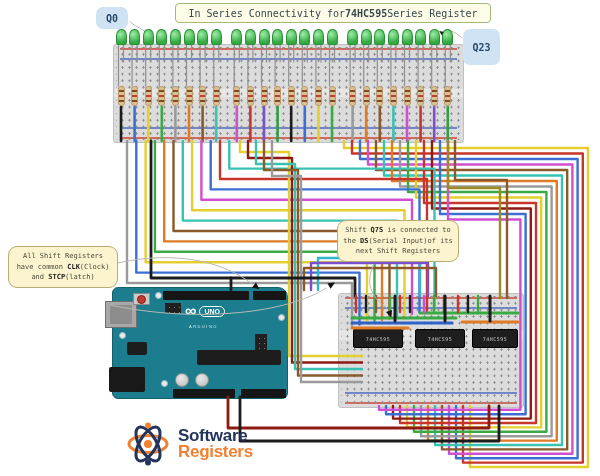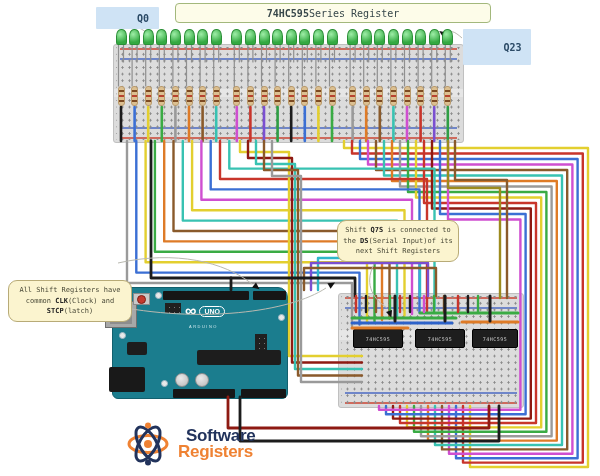--- a/index.html
+++ b/index.html
@@ -38,35 +38,35 @@
   .hole{width:7px;height:7px;border-radius:50%;background:#e9e9e9;border:1.5px solid #9fb7c4;box-sizing:border-box;}
   .ard-logo{left:72px;top:16px;color:#fff;display:flex;align-items:center;}
   .ard-logo .inf{font-size:16px;font-weight:bold;line-height:14px;margin-right:4px;letter-spacing:-1px;}
   .ard-logo .oval{border:1.5px solid #fff;border-radius:9px;padding:1px 4px;font-size:7px;font-weight:bold;}
   .ard-brand{left:76px;top:36px;color:#cfe9ee;font-size:4px;letter-spacing:1.5px;}
   
   .ic{position:absolute;height:19px;background:#1e1e1e;border:1px solid #000;border-radius:2px;box-sizing:border-box;
       color:#c9c9c9;font-family:"DejaVu Sans Mono",monospace;font-size:5px;letter-spacing:.5px;
       display:flex;align-items:center;justify-content:center;}
   
-  .pill{position:absolute;background:var(--c-label-bg,#cfe3f5);color:#2b4a66;border-radius:1px;
+  .pill{position:absolute;background:var(--c-label-bg,#cfe3f5);color:#2b4a66;border-radius:7px;
         font-family:"DejaVu Sans Mono",monospace;font-weight:bold;font-size:10px;
-        display:flex;align-items:center;justify-content:center;padding-left:31px;}
+        display:flex;align-items:center;justify-content:center;}
   .titlebox{position:absolute;left:175px;top:3px;width:316px;height:20px;background:var(--c-title-bg,#fdfce9);
         border:1.5px solid var(--c-title-border,#a3b87c);border-radius:4px;color:#37474a;
         font-family:"DejaVu Sans Mono",monospace;font-size:10px;display:flex;align-items:center;justify-content:center;
         white-space:nowrap;box-sizing:border-box;}
   .note{position:absolute;background:var(--c-note-bg,#fbf4cf);border:1px solid var(--c-note-border,#b8ab77);
         border-radius:9px;color:#4a4a38;font-family:"DejaVu Sans Mono",monospace;font-size:7px;line-height:1.5;
         text-align:center;padding:4px 5px;box-sizing:border-box;}
   .note b{color:#222;}
   
   .brandmark{position:absolute;left:126px;top:421px;display:flex;align-items:center;}
   .brand-text{margin-left:8px;font-weight:bold;letter-spacing:-0.3px;line-height:0.95;font-size:17px;}
-  .brand-text .w1{color:var(--c-navy,#22335c);margin-left:8px;}
+  .brand-text .w1{color:var(--c-navy,#22335c);}
   .brand-text .w2{color:var(--c-orange,#ef8233);}
   svg#wires{position:absolute;left:0;top:0;}
 </style>
 </head>
 <body>
 
 <div id="canvas" style="--c-board: #1b7d8e; --c-led: #34a942; --c-bb: #dcdcdc; --c-title-bg: #fdfce9; --c-title-border: #a3b87c; --c-note-bg: #fbf4cf; --c-note-border: #b8ab77; --c-label-bg: #cfe3f5; --c-navy: #22335c; --c-orange: #ef8233;">
 
   <div class="bb" id="bbTop" style="left:113px;top:44px;width:349px;height:97px;">
     <div class="rail red" style="top:3px;"></div>
@@ -310,27 +310,28 @@
       <div class="res" style="left: 362.7px; top: 86px;"></div>
       <div class="res" style="left: 376.3px; top: 86px;"></div>
       <div class="res" style="left: 389.9px; top: 86px;"></div>
       <div class="res" style="left: 403.5px; top: 86px;"></div>
       <div class="res" style="left: 417.1px; top: 86px;"></div>
       <div class="res" style="left: 430.7px; top: 86px;"></div>
       <div class="res" style="left: 444.3px; top: 86px;"></div>
     </div>
 
   <div class="titlebox">
+    <span>In Series Connectivity for </span>
       <b>74HC595</b>
       <span> Series Register</span>
   </div>
   <div class="pill" style="left:96px;top:7px;width:32px;height:22px;">Q0</div>
   <div class="pill" style="left:463px;top:29px;width:37px;height:36px;">Q23</div>
 
-  <div class="note" id="note1" style="left:8px;top:246px;width:124px;margin-top:34px;">
+  <div class="note" id="note1" style="left:8px;top:246px;width:110px;">
     <span>All Shift Registers have common </span><b>CLK</b><span>(Clock) and </span><b>STCP</b><span>(latch)</span>
   </div>
   <div class="note" id="note3" style="left:337px;top:220px;width:122px;">
     <span>Shift </span><b>Q7S</b><span> is connected to the </span><b>DS</b><span>(Serial Input)of its next Shift Registers</span>
   </div>
 
   <div class="brandmark">
     <svg width="44" height="46" viewBox="0 0 44 46">
       <ellipse cx="22" cy="23" rx="19" ry="8.5" fill="none" stroke="#ef8233" stroke-width="3"></ellipse>
       <ellipse cx="22" cy="23" rx="19" ry="8.5" fill="none" stroke="#22335c" stroke-width="3" transform="rotate(60 22 23)"></ellipse>

